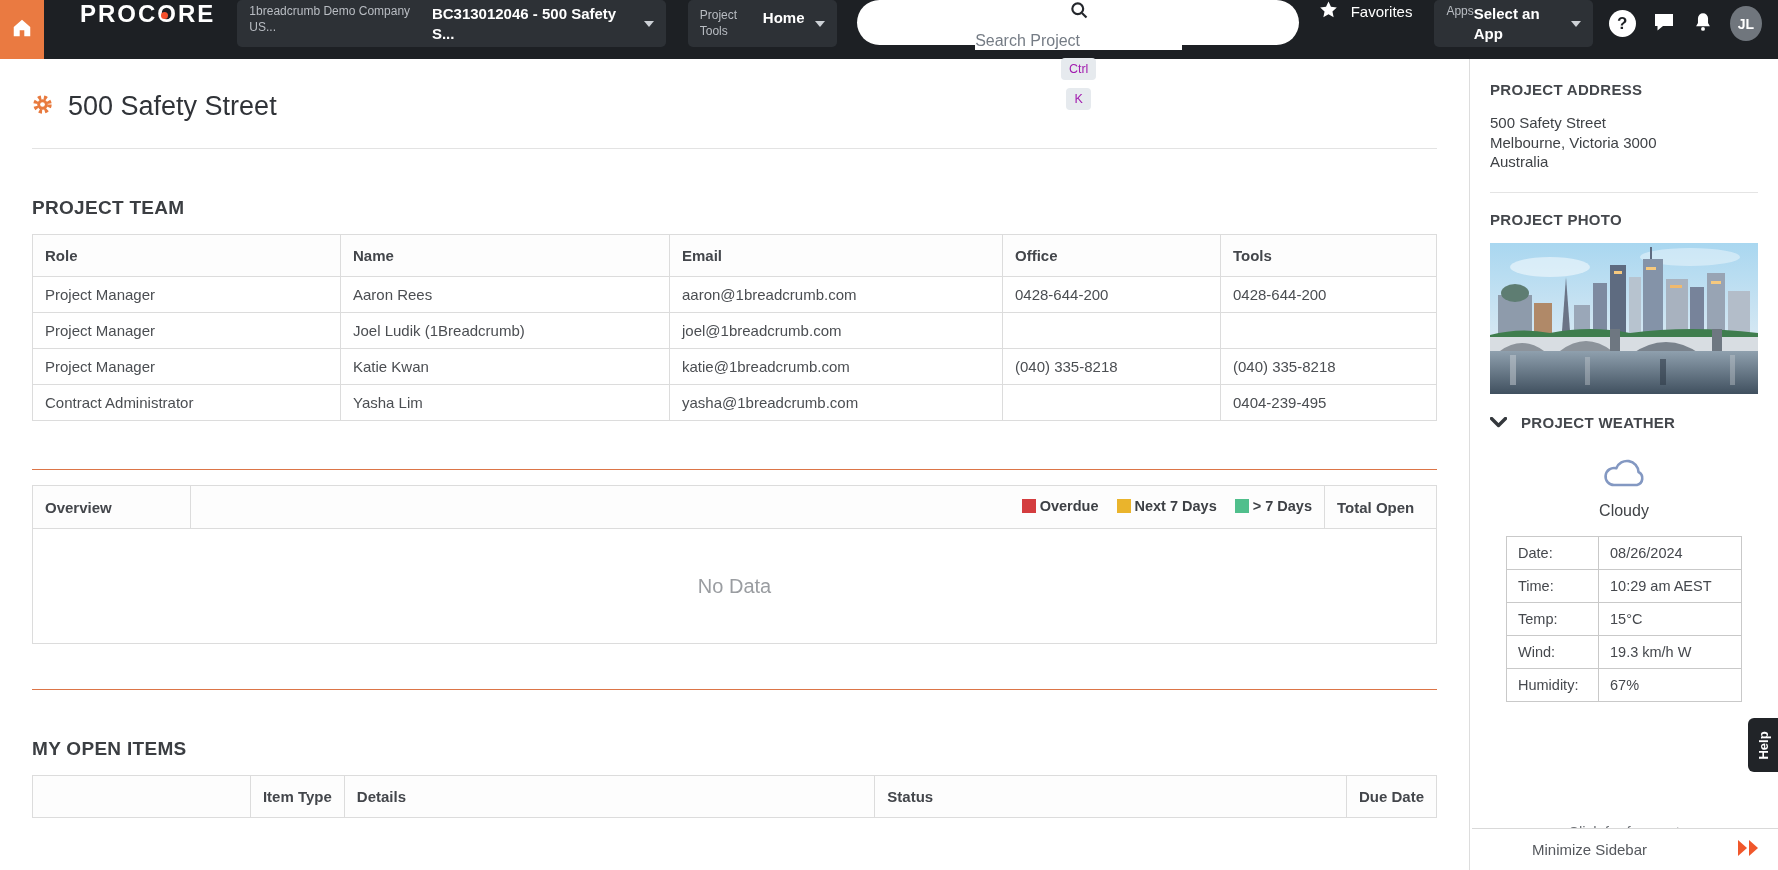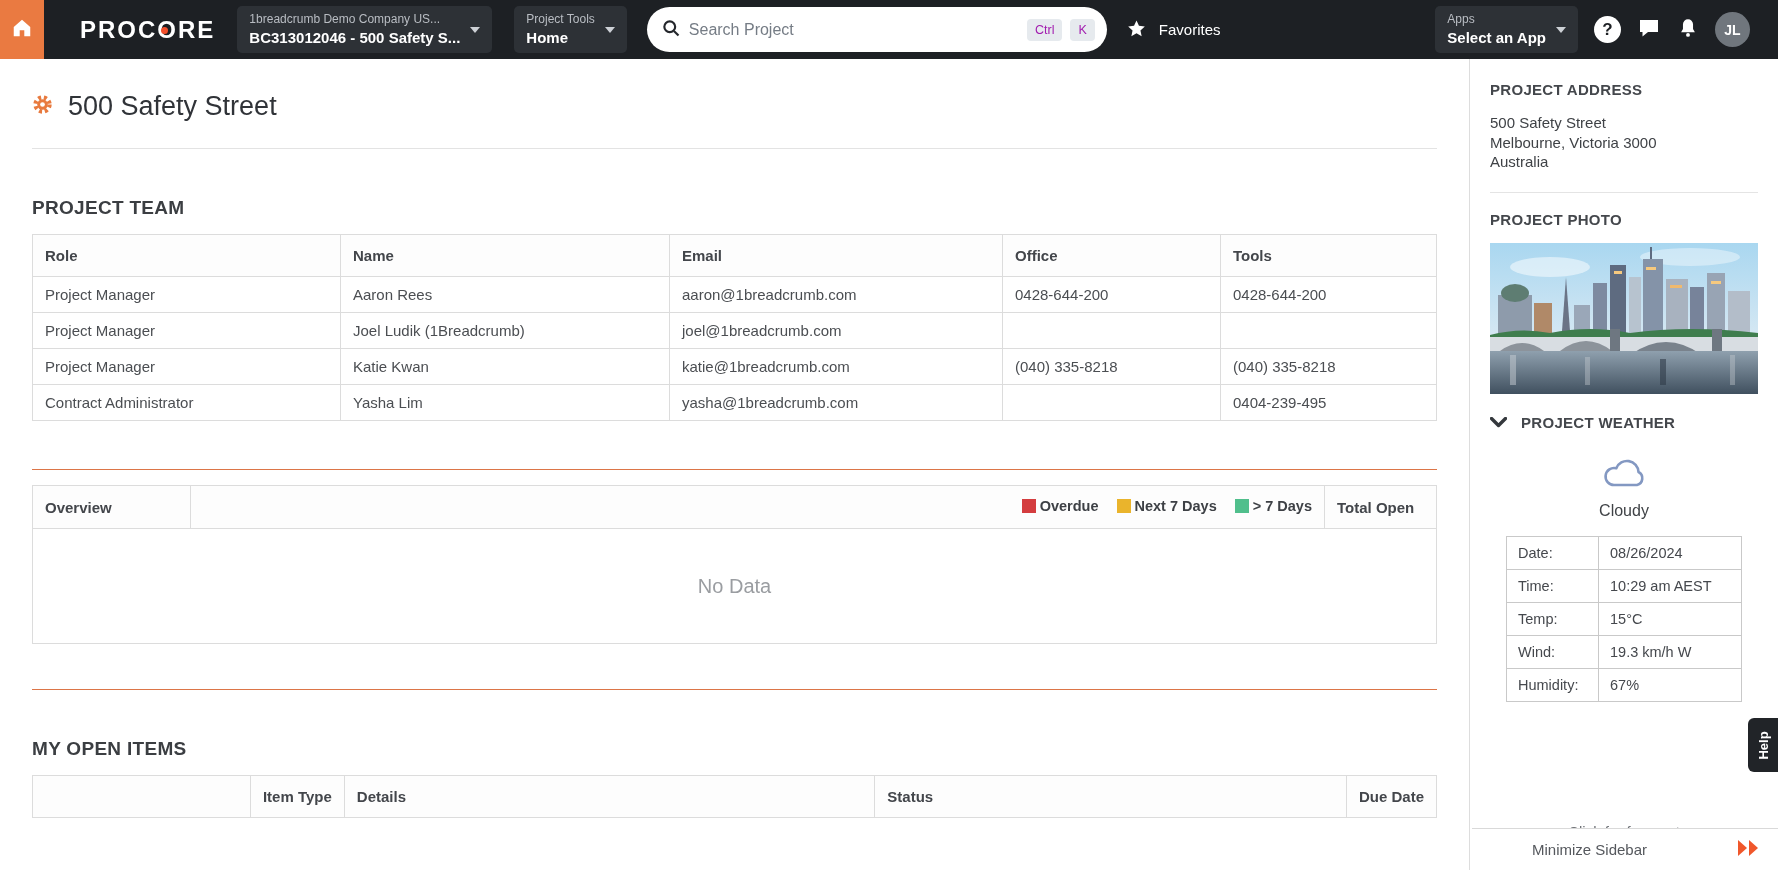--- a/index.html
+++ b/index.html
@@ -1,29 +1,29 @@
 <!DOCTYPE html>
 <html><head>
 <meta charset="utf-8">
 <style>
   * { margin:0; padding:0; box-sizing:border-box; }
   html,body { width:1778px; height:870px; overflow:hidden; background:#fff;
     font-family:"Liberation Sans", sans-serif; color:#44474c; }
 
   
-  .topbar { height:59px; background:#1d2024; display:flex; align-items:center; gap:14px; padding-right:28px; }
+  .topbar { height:59px; background:#1d2024; display:flex; align-items:flex-start; gap:14px; padding-right:16px; }
   .home-btn { width:44px; height:59px; background:#ea7a41; display:flex; align-items:center; justify-content:center; flex:0 0 auto; cursor:pointer; }
   .logo { position:relative; color:#fff; font-size:24px; font-weight:bold; letter-spacing:2px; margin-left:22px; flex:0 0 auto; }
   .logo-dot { position:absolute; left:59.5%; top:42%; width:7px; height:7px; border-radius:50%; background:#f4502c; }
   .nav-picker { background:#2d3136; border-radius:5px; height:47px; display:flex; align-items:center; gap:10px; padding:5px 12px; cursor:pointer; margin-left:8px; }
-  .nav-picker .lines { display:flex; flex-direction:column; line-height:1.3; }
+  .nav-picker .lines { display:flex; flex-direction:row; line-height:1.3; }
   .picker-top { font-size:12px; color:#b9bdc3; }
   .picker-main { font-size:15px; color:#fff; font-weight:bold; }
   .caret { width:0; height:0; border-left:5px solid transparent; border-right:5px solid transparent; border-top:6px solid #cdd1d6; }
-  .search-wrap { background:#fff; border-radius:23px; height:45px; width:460px; display:flex; align-items:center; padding:0 12px 0 14px; gap:8px; margin-left:6px; }
+  .search-wrap { background:#fff; border-radius:23px; height:45px; width:460px; display:flex; align-items:center; padding:0 12px 0 14px; gap:8px; margin-left:6px;flex-direction:column; }
   .search-wrap input { border:none; outline:none; flex:1; font-size:16px; color:#33373c; font-family:"Liberation Sans", sans-serif; }
   .search-wrap input::placeholder { color:#757c85; }
   .kbd { background:#e6eaee; color:#a21caf; border-radius:4px; font-size:12.5px; padding:4px 8px; }
   .favorites { display:flex; align-items:center; gap:13px; color:#fff; font-size:15px; cursor:pointer; margin-left:6px; }
   .topbar-right { margin-left:auto; display:flex; align-items:center; gap:16px; }
   .icon-btn { cursor:pointer; display:flex; align-items:center; justify-content:center; }
   .help-circle { width:27px; height:27px; border-radius:50%; background:#fff; color:#1d2024; font-weight:bold; font-size:17px; display:flex; align-items:center; justify-content:center; }
   .avatar { width:35px; height:35px; border-radius:50%; background:#70767d; color:#fff; font-weight:bold; font-size:14px; display:flex; align-items:center; justify-content:center; cursor:pointer; }
 
   

